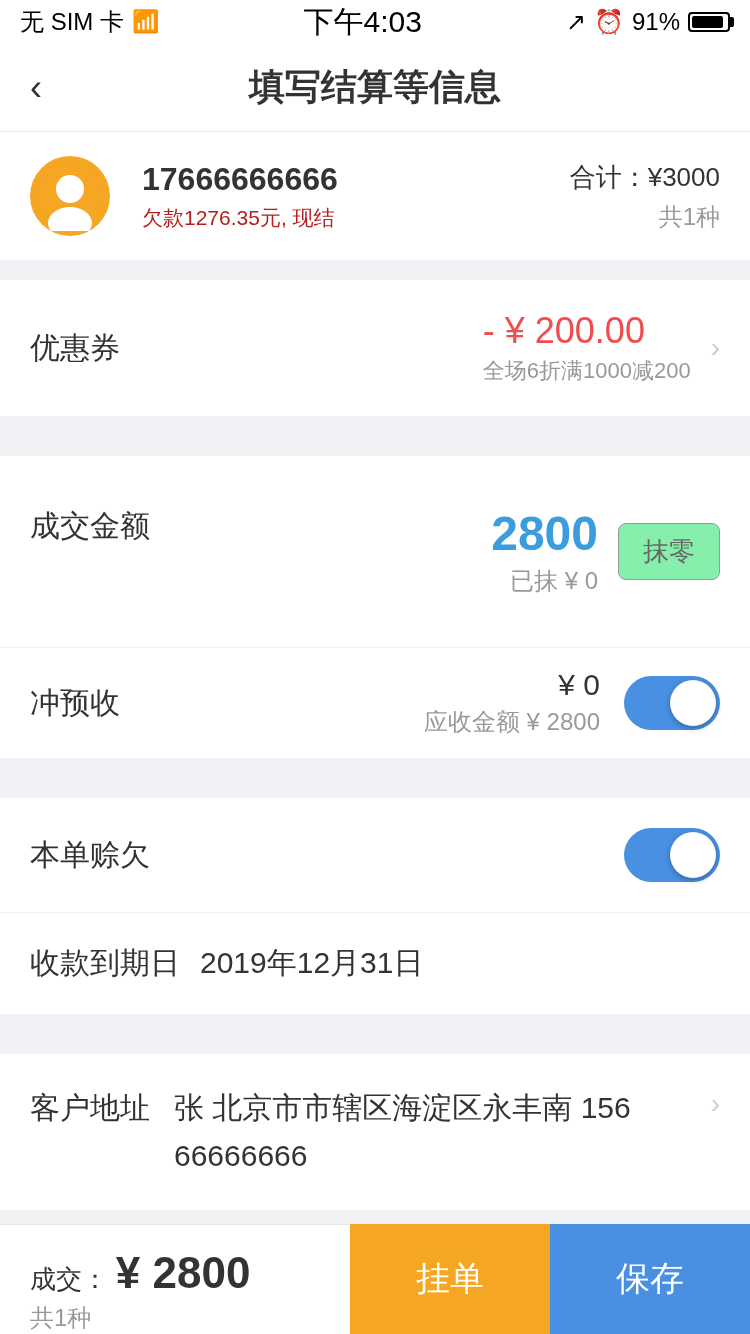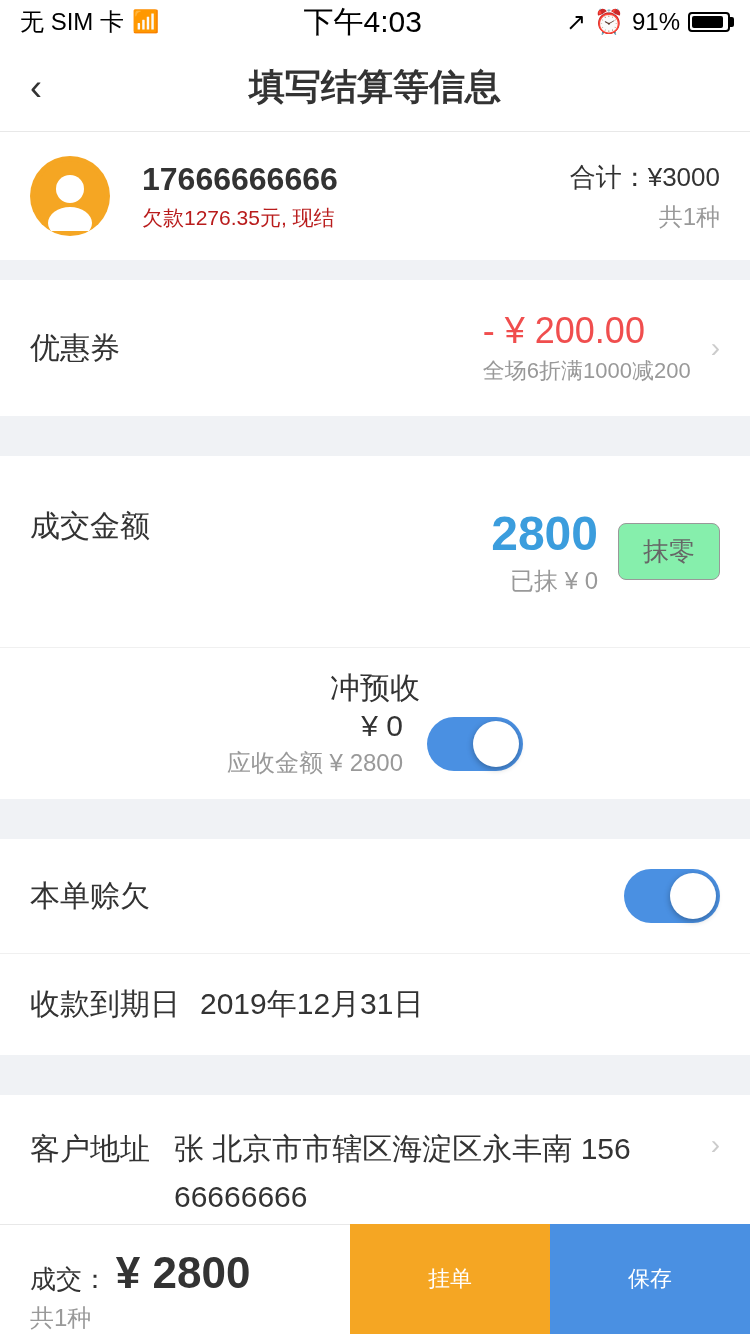--- a/index.html
+++ b/index.html
@@ -241,21 +241,20 @@
     }
 
     
     .precollect-row {
       display: flex;
       align-items: center;
       justify-content: space-between;
       padding: 20px 30px;
       background: #fff;
       border-top: 1px solid #f0f0f0;
-      flex-direction: column;
     }
     .precollect-label {
       font-size: 30px;
       color: #333;
     }
     .precollect-right {
       display: flex;
       align-items: center;
       gap: 24px;
     }
@@ -383,21 +382,21 @@
       font-size: 24px;
       color: #999;
       margin-top: 4px;
     }
     .bottom-btn {
       width: 200px;
       height: 110px;
       display: flex;
       align-items: center;
       justify-content: center;
-      font-size: 22px;
+      font-size: 34px;
       color: #fff;
       cursor: pointer;
       border: none;
       outline: none;
     }
     .btn-pending {
       background: #f5a623;
     }
     .btn-save {
       background: #4a90e2;

